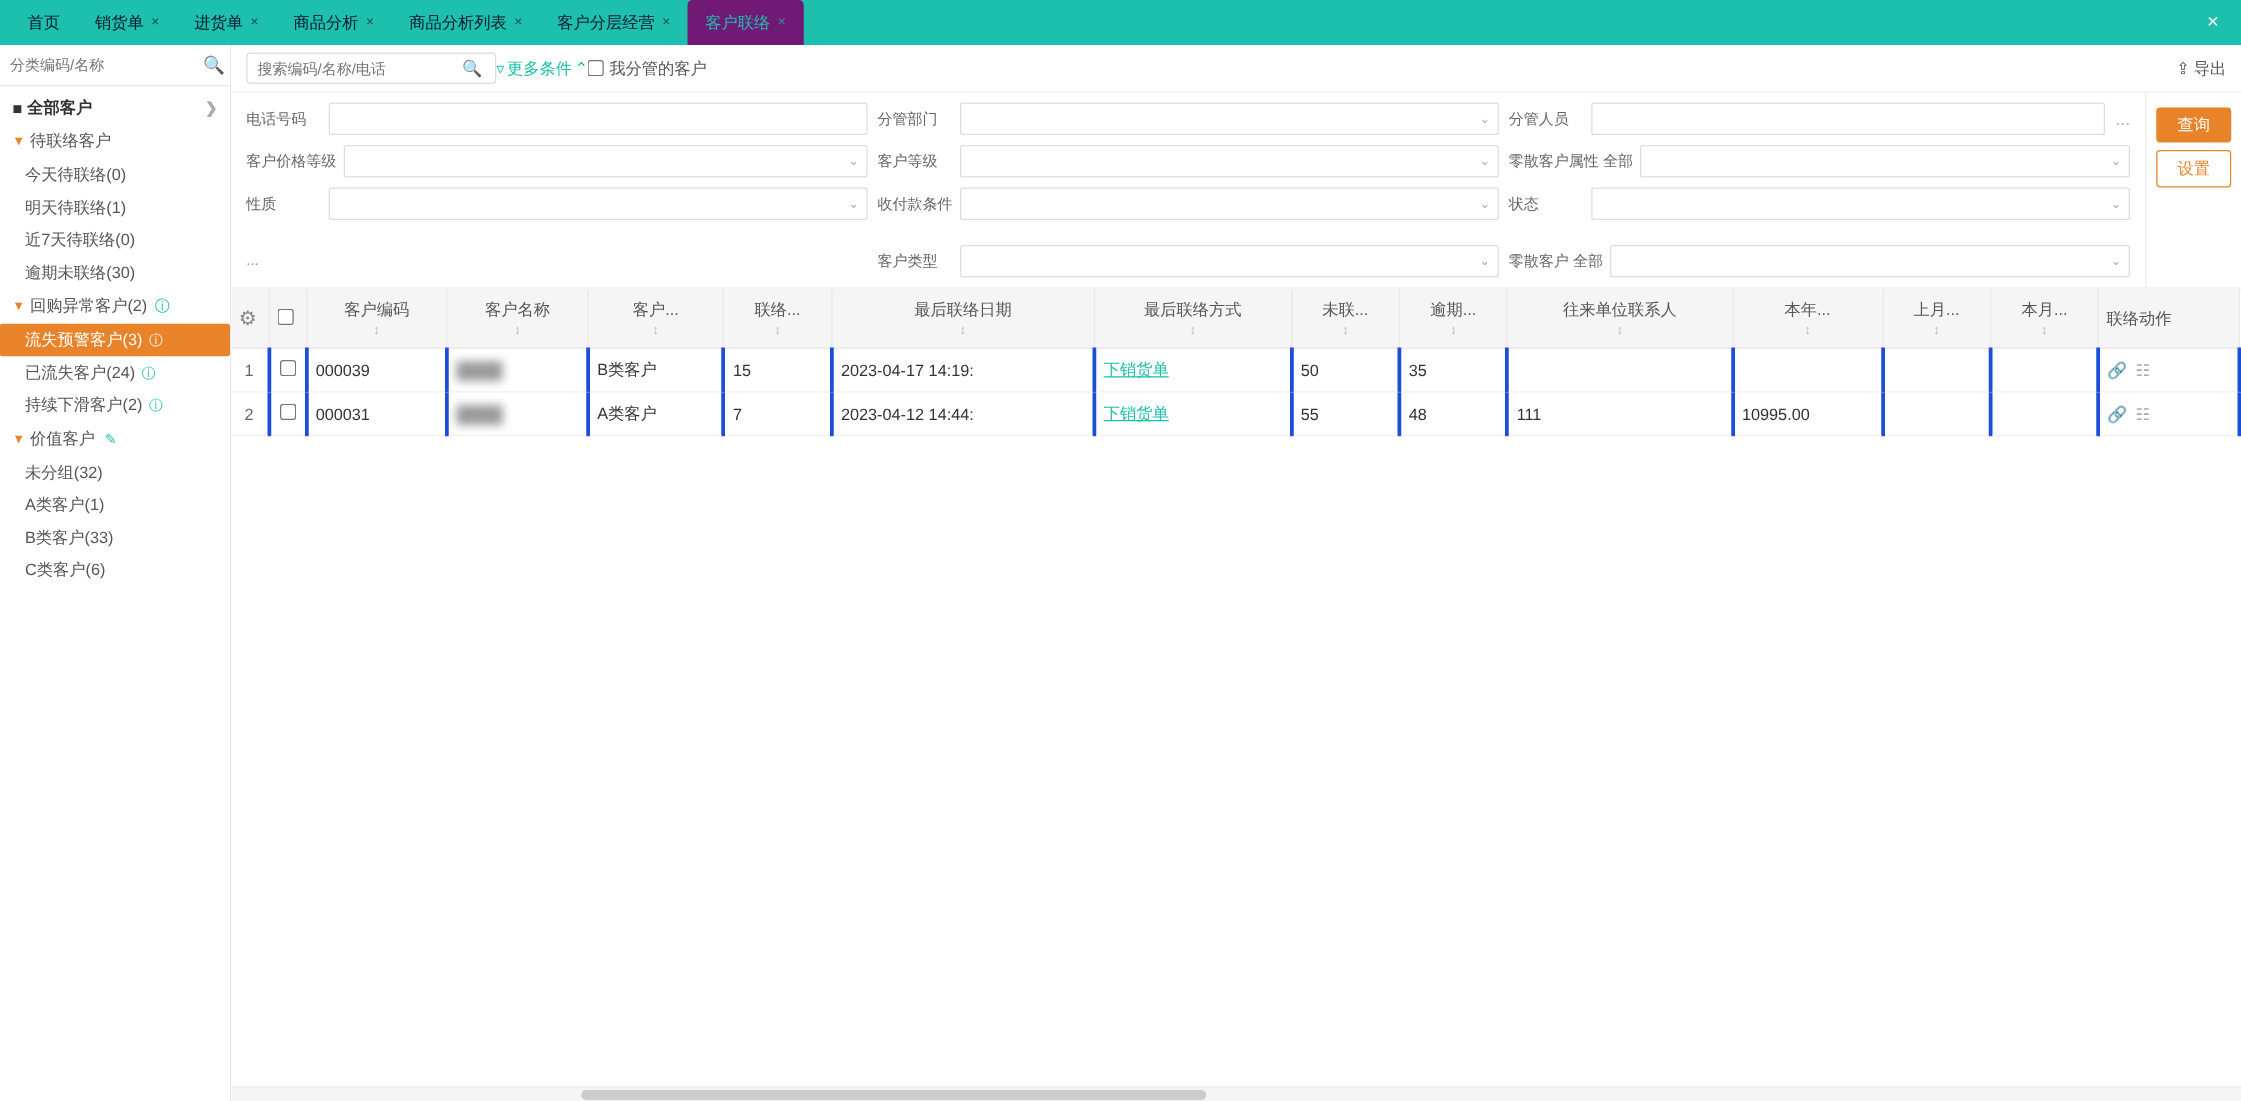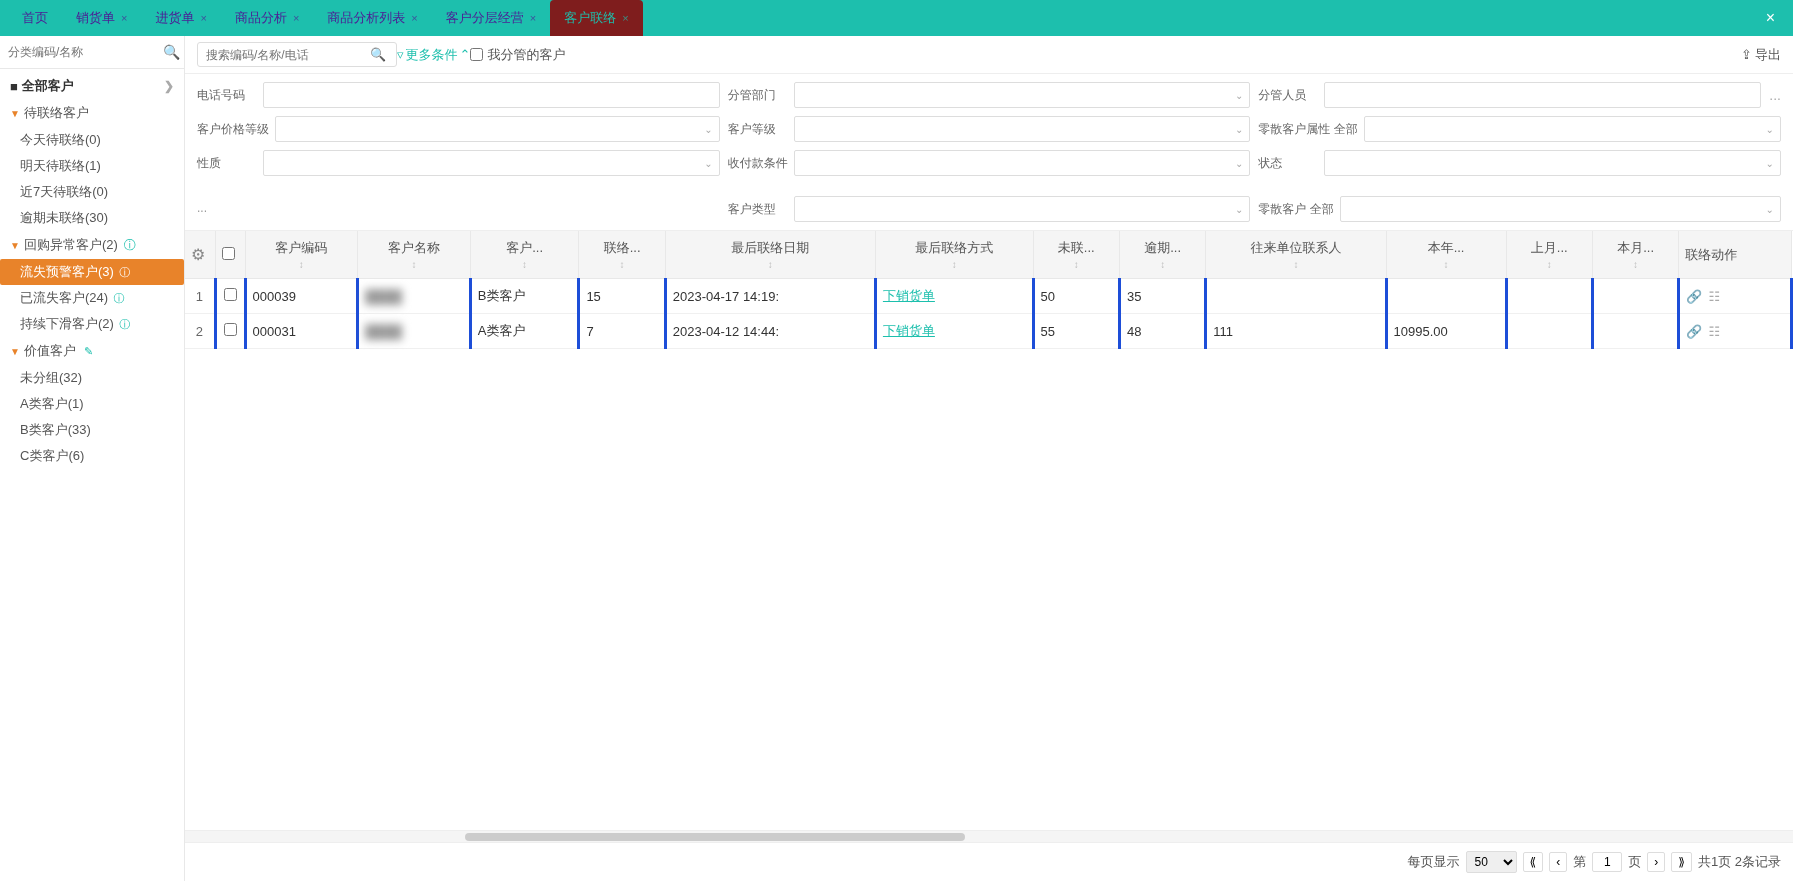--- a/index.html
+++ b/index.html
@@ -12,28 +12,28 @@
       display: flex;
       align-items: center;
       padding: 0 8px;
       color: white;
     }
     .top-nav .nav-item {
       padding: 0 14px;
       height: 36px;
       line-height: 36px;
       cursor: pointer;
-      color: #4c1d95;
+      color: #0f172a;
       font-size: 13px;
       display: flex;
       align-items: center;
       gap: 4px;
     }
     .top-nav .nav-item.active {
-      background: #7f1d1d;
+      background: #701a75;
       color: #1dbfad;
       border-radius: 4px 4px 0 0;
     }
     .top-nav .nav-item .close-x {
       font-size: 11px;
       margin-left: 2px;
       opacity: 0.7;
     }
     .top-nav-right {
       margin-left: auto;
@@ -586,20 +586,24 @@
           <div class="filter-row">
             <span class="filter-label" style="min-width:70px;">零散客户 全部</span>
             <div class="filter-select" style="flex:1;">
               <span></span>
                 <span class="chevron-down">⌄</span>
             </div>
           </div>
         </div>
       </div>
 
+      <div style="display:flex; flex-direction:column; justify-content:flex-start; padding:12px 8px; gap:6px; border-left:1px solid #eee;">
+        <button class="query-btn">查询</button>
+        <button class="settings-btn">设置</button>
+      </div>
     </div>
 
     <div class="table-area">
       <table>
         <thead>
           <tr>
             <th style="width:30px;">
               <span class="settings-gear">⚙</span>
             </th>
             <th style="width:30px;">
@@ -742,31 +746,15 @@
             </td>
           </tr>
         </tbody>
       </table>
     </div>
 
     <div class="scrollbar-area">
       <div class="scrollbar-thumb"></div>
     </div>
 
-    <div class="pagination">
-      <span>每页显示</span>
-      <select class="page-size-select">
-        <option>50</option>
-        <option>100</option>
-        <option>200</option>
-      </select>
-      <button class="page-nav-btn">⟪</button>
-      <button class="page-nav-btn">‹</button>
-      <span>第</span>
-      <input class="page-input" type="text" value="1" style="">
-      <span>页</span>
-      <button class="page-nav-btn">›</button>
-      <button class="page-nav-btn">⟫</button>
-      <span>共1页 2条记录</span>
-    </div>
 
   </div>
 </div>
 
 </body></html>

